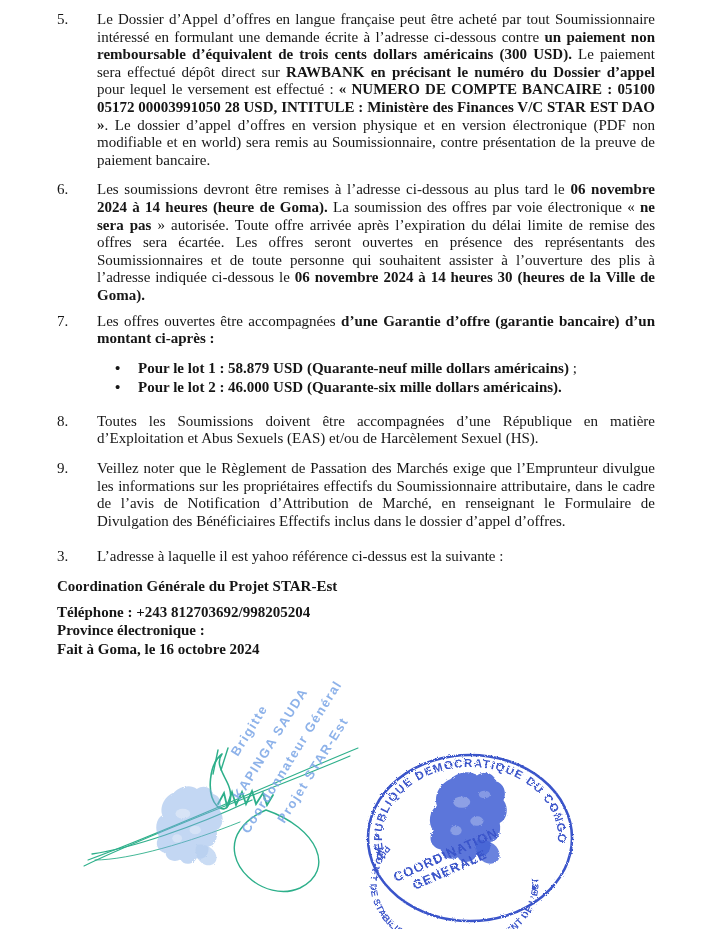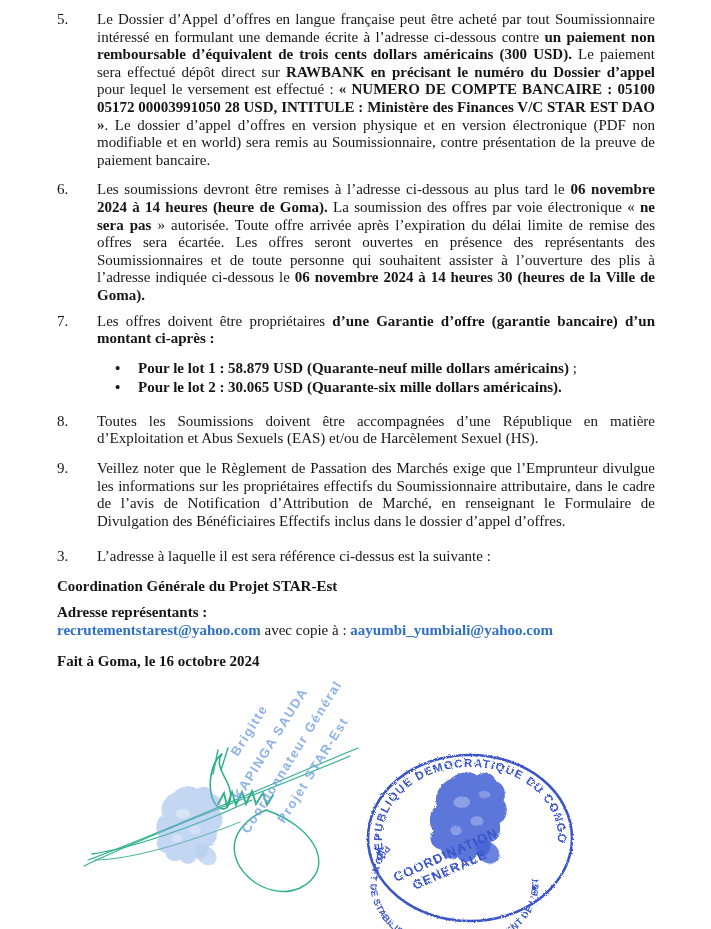--- a/index.html
+++ b/index.html
@@ -51,45 +51,45 @@
       <div class="block numbered mb12">
         <span class="num">5.</span>
         <span class="txt"><span>Le Dossier d’Appel d’offres en langue française peut être acheté par tout Soumissionnaire intéressé en formulant une demande écrite à l’adresse ci-dessous contre </span><span class="b">un paiement non remboursable d’équivalent de trois cents dollars américains (300 USD).</span><span> Le paiement sera effectué dépôt direct sur </span><span class="b">RAWBANK en précisant le numéro du Dossier d’appel</span><span> pour lequel le versement est effectué : </span><span class="b">« NUMERO DE COMPTE BANCAIRE : 05100 05172 00003991050 28 USD, INTITULE : Ministère des Finances V/C STAR EST DAO »</span><span>. Le dossier d’appel d’offres en version physique et en version électronique (PDF non modifiable et en world) sera remis au Soumissionnaire, contre présentation de la preuve de paiement bancaire.</span></span>
       </div>
       <div class="block numbered mb8">
         <span class="num">6.</span>
         <span class="txt"><span>Les soumissions devront être remises à l’adresse ci-dessous au plus tard le </span><span class="b">06 novembre 2024 à 14 heures (heure de Goma).</span><span> La soumission des offres par voie électronique « </span><span class="b">ne sera pas</span><span> » autorisée. Toute offre arrivée après l’expiration du délai limite de remise des offres sera écartée. Les offres seront ouvertes en présence des représentants des Soumissionnaires et de toute personne qui souhaitent assister à l’ouverture des plis à l’adresse indiquée ci-dessous le </span><span class="b">06 novembre 2024 à 14 heures 30 (heures de la Ville de Goma).</span></span>
       </div>
       <div class="block numbered mb12">
         <span class="num">7.</span>
-        <span class="txt"><span>Les offres doivent être propriétaires </span><span class="b">d’une Garantie d’offre (garantie bancaire) d’un montant ci-après :</span></span>
+        <span class="txt"><span>Les offres ouvertes être accompagnées </span><span class="b">d’une Garantie d’offre (garantie bancaire) d’un montant ci-après :</span></span>
       </div>
       <div class="block bullet mb2">
         <span class="dot">•</span>
         <span class="txt"><span class="b">Pour le lot 1 : 58.879 USD (Quarante-neuf mille dollars américains)</span><span> ;</span></span>
       </div>
       <div class="block bullet mb16">
         <span class="dot">•</span>
-        <span class="txt"><span class="b">Pour le lot 2 : 30.065 USD (Quarante-six mille dollars américains).</span></span>
+        <span class="txt"><span class="b">Pour le lot 2 : 46.000 USD (Quarante-six mille dollars américains).</span></span>
       </div>
       <div class="block numbered mb12">
         <span class="num">8.</span>
         <span class="txt"><span>Toutes les Soumissions doivent être accompagnées d’une République en matière d’Exploitation et Abus Sexuels (EAS) et/ou de Harcèlement Sexuel (HS).</span></span>
       </div>
       <div class="block numbered mb18">
         <span class="num">9.</span>
         <span class="txt"><span>Veillez noter que le Règlement de Passation des Marchés exige que l’Emprunteur divulgue les informations sur les propriétaires effectifs du Soumissionnaire attributaire, dans le cadre de l’avis de Notification d’Attribution de Marché, en renseignant le Formulaire de Divulgation des Bénéficiaires Effectifs inclus dans le dossier d’appel d’offres.</span></span>
       </div>
       <div class="block numbered mb12">
         <span class="num">3.</span>
-        <span class="txt"><span>L’adresse à laquelle il est sera référence ci-dessus est la suivante :</span></span>
+        <span class="txt"><span>L’adresse à laquelle il est yahoo référence ci-dessus est la suivante :</span></span>
       </div>
       <div class="block para boldpara mb8"><span class="txt"><span class="b">Coordination Générale du Projet STAR-Est</span></span></div>
-      <div class="block para boldpara mb1"><span class="txt"><span class="b">Adresse représentants :</span></span></div>
-      <div class="block para mb13"><span class="txt"><span class="b link">recrutementstarest@yahoo.com</span><span> avec copie à : </span><span class="b link">aayumbi_yumbiali@yahoo.com</span></span></div>
+      <div class="block para boldpara mb1"><span class="txt"><span class="b">Téléphone : +243 812703692/998205204</span></span></div>
+      <div class="block para boldpara mb1"><span class="txt"><span class="b">Province électronique :</span></span></div>
       <div class="block para boldpara mb0"><span class="txt"><span class="b">Fait à Goma, le 16 octobre 2024</span></span></div>
     </div>
 
   <svg class="sig-svg" width="300" height="190" viewBox="0 0 300 190">
     <defs>
       <filter id="rough" x="-15%" y="-15%" width="130%" height="130%">
         <feTurbulence type="fractalNoise" baseFrequency="0.9" numOctaves="2" result="n"></feTurbulence>
         <feDisplacementMap in="SourceGraphic" in2="n" scale="3"></feDisplacementMap>
       </filter>
     </defs>

